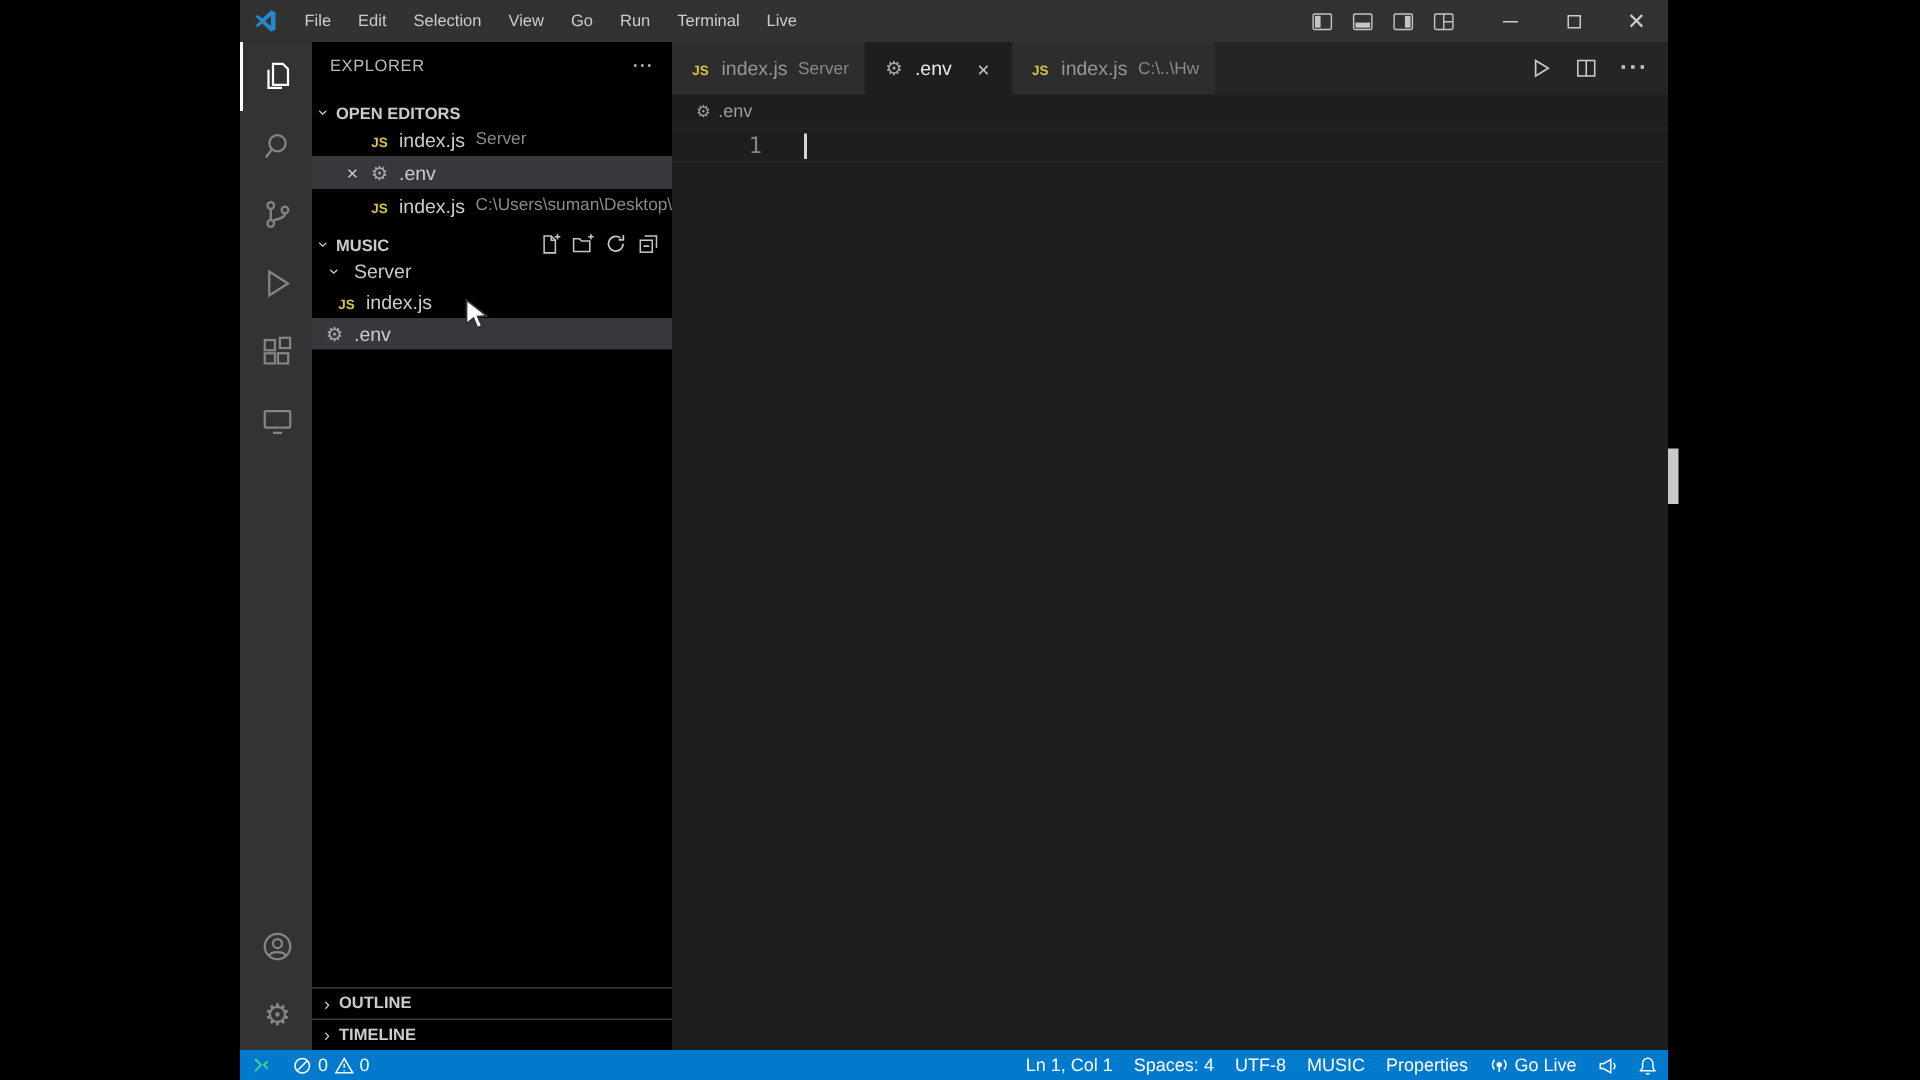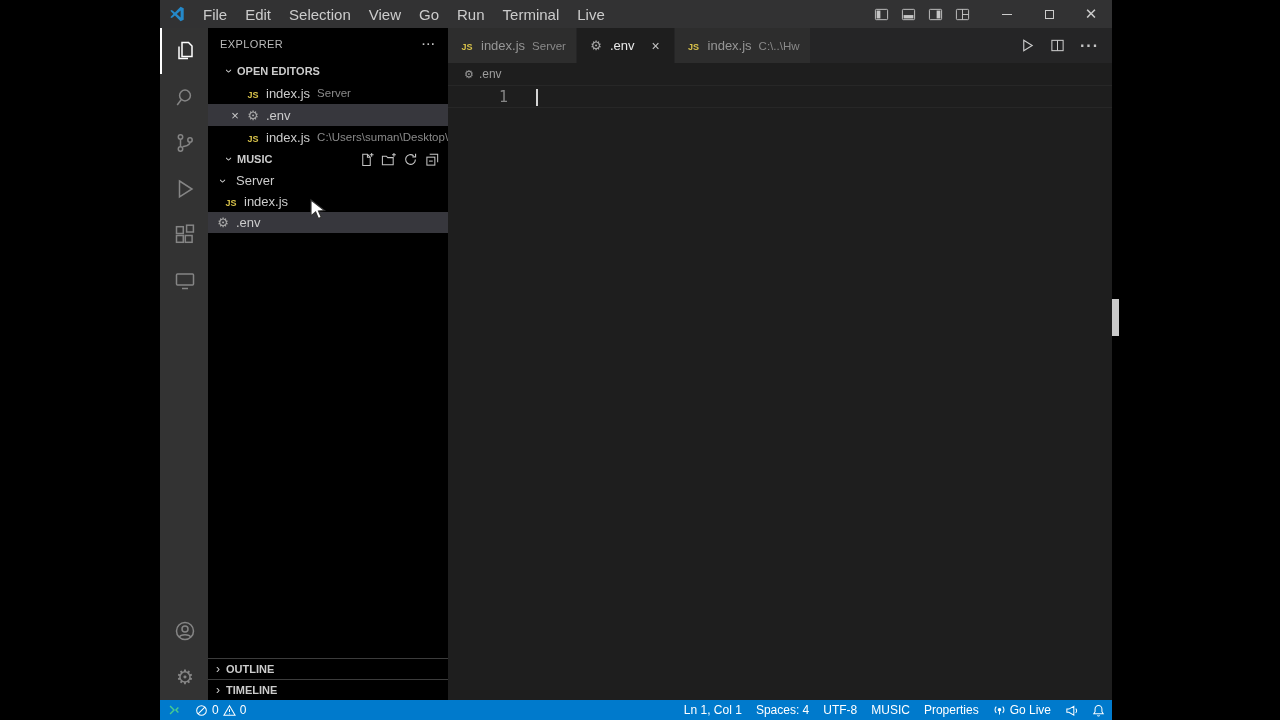--- a/index.html
+++ b/index.html
@@ -5,21 +5,21 @@
   * { margin:0; padding:0; box-sizing:border-box; }
   html,body { width:1280px; height:720px; }
   body { background:#000; overflow:hidden; position:relative; font-family:"Liberation Sans",sans-serif; }
   svg { display:block; }
 
   .window { position:absolute; left:160px; top:0; width:952px; height:720px; display:flex; flex-direction:column; background:#1e1e1e; }
 
   
   .titlebar { flex:0 0 28px; background:#323233; display:flex; align-items:center; position:relative; }
   .logo { width:34px; display:flex; justify-content:center; align-items:center; }
-  .menu-item { padding:0 9px; font-size:15px; color:#cccccc; height:28px; display:flex; align-items:center; cursor:default; }
+  .menu-item { padding:0 9px; font-size:11px; color:#cccccc; height:28px; display:flex; align-items:center; cursor:default; }
   .window-title { position:absolute; left:462px; top:0; height:28px; display:flex; align-items:center; font-size:12px; color:#bbbbbb; white-space:nowrap; }
   .tb-spacer { flex:1; }
   .layout-controls { display:flex; gap:12px; align-items:center; margin-right:16px; color:#c5c5c5; }
   .win-btn { width:42px; height:28px; display:flex; align-items:center; justify-content:center; color:#cccccc; }
   .win-btn.close { font-size:15px; }
   .min-bar { width:10px; height:1px; background:#cccccc; }
   .max-box { width:9px; height:9px; border:1px solid #cccccc; }
 
   
   .main { flex:1; display:flex; min-height:0; }
@@ -27,21 +27,21 @@
   .activitybar { flex:0 0 48px; background:#333333; display:flex; flex-direction:column; }
   .ab-item { height:46px; display:flex; align-items:center; justify-content:center; color:#858585; border-left:2px solid transparent; cursor:pointer; }
   .ab-item.active { color:#ffffff; border-left-color:#ffffff; }
   .ab-bottom { margin-top:auto; }
   .gear-big { font-size:20px; line-height:1; }
 
   
   .sidebar { flex:0 0 240px; background:#000000; color:#cccccc; display:flex; flex-direction:column; overflow:hidden; }
   .sb-title { flex:0 0 32px; display:flex; align-items:center; padding:0 12px; font-size:11px; color:#bababa; letter-spacing:.4px; }
   .dots { margin-left:auto; color:#c5c5c5; font-weight:bold; letter-spacing:1px; cursor:pointer; }
-  .section-header { height:22px; display:flex; align-items:center; padding:0 8px 0 13px; font-size:11px; font-weight:bold; color:#cccccc; cursor:pointer; }
+  .section-header { height:22px; display:flex; align-items:flex-end; padding:0 8px 0 0; font-size:11px; font-weight:bold; color:#cccccc; cursor:pointer; }
   .chev { display:inline-block; width:16px; text-align:center; font-size:12px; color:#cccccc; font-weight:normal; }
   .chev.down { transform:rotate(90deg); }
   .sec-actions { margin-left:auto; display:flex; gap:7px; align-items:center; color:#c5c5c5; }
   .sec-actions svg { cursor:pointer; }
 
   .row { height:22px; display:flex; align-items:center; font-size:13px; white-space:nowrap; overflow:hidden; cursor:pointer; }
   .row.selected { background:#37373d; }
   .oe-row { padding-left:18px; }
   .close-col { flex:0 0 18px; text-align:center; color:#cccccc; font-size:13px; }
   .fi { flex:0 0 18px; text-align:center; line-height:1; }

